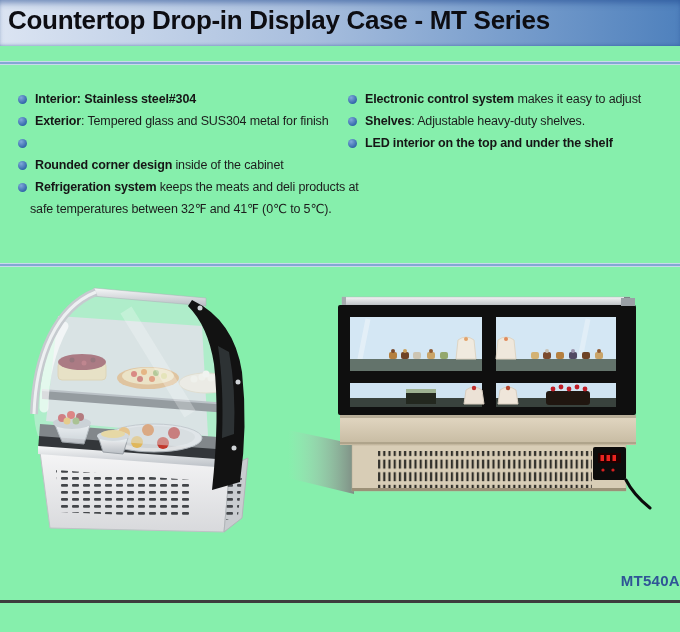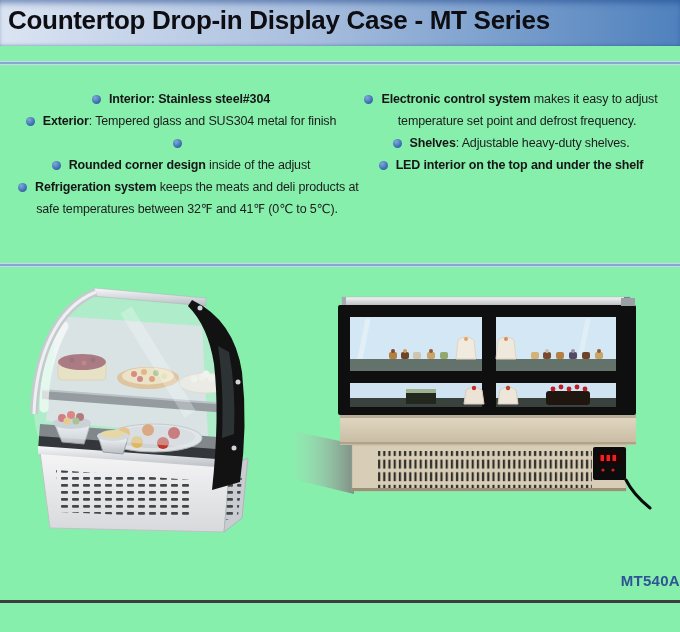--- a/index.html
+++ b/index.html
@@ -10,21 +10,21 @@
   #hdr{position:absolute;left:0;top:0;width:680px;height:46px;
        background:linear-gradient(to right,#dbe4f2 0%,#a9bfde 45%,#4f81bd 100%);
        box-shadow:inset 0 6px 6px -3px rgba(30,70,140,.55), inset 0 -2px 3px -1px rgba(30,70,140,.35);}
   #hdr .ttl{position:absolute;left:8px;top:5px;font-size:26px;font-weight:700;color:#0d0d12;letter-spacing:-.3px;}
 
   .rule-blue{position:absolute;left:0;width:680px;height:2px;background:#84a7d4;box-shadow:0 1px 0 #c9d8ec,0 -1px 0 #c9d8ec;}
   #rule1{top:62px;} #rule2{top:264px;}
   #rule-dark{position:absolute;left:0;top:600px;width:680px;height:3px;background:#3d3d3d;}
 
   
-  .col{position:absolute;top:88px;font-size:12.5px;letter-spacing:-.15px;line-height:22px;white-space:nowrap;text-align:center;}
+  .col{position:absolute;top:88px;font-size:12.5px;letter-spacing:-.15px;line-height:22px;white-space:nowrap;}
   #colL{left:18px;width:326px;}
   #colR{left:348px;width:326px;}
   .feat{height:22px;}
   .dot{display:inline-block;width:9px;height:9px;border-radius:50%;
        background:radial-gradient(circle at 35% 30%,#7fa8d9,#2f64a8 75%);
        margin-right:8px;vertical-align:-1px;}
   .b{font-weight:700;color:#161616;}
   .cont{padding-left:12px;}
 
   
@@ -44,28 +44,27 @@
   <div id="hdr">
     <div class="ttl">Countertop Drop-in Display Case - MT Series</div>
   </div>
 
   <div id="rule1" class="rule-blue"></div>
 
   <div id="colL" class="col">
     <div class="feat"><span class="dot"></span><span class="b">Interior: Stainless steel#304</span><span></span></div>
     <div class="feat"><span class="dot"></span><span class="b">Exterior</span><span>:  Tempered glass and SUS304 metal for finish</span></div>
     <div class="feat"><span class="dot"></span><span></span></div>
-    <div class="feat"><span class="dot"></span><span class="b">Rounded corner design</span><span> inside of the adjust</span></div>
+    <div class="feat"><span class="dot"></span><span class="b">Rounded corner design</span><span> inside of the cabinet</span></div>
     <div class="feat"><span class="dot"></span><span class="b">Refrigeration system</span><span> keeps the meats and deli products at</span></div>
     <div class="feat cont"><span>safe temperatures between 32℉ and 41℉ (0℃ to 5℃).</span></div>
   </div>
 
   <div id="colR" class="col">
     <div class="feat"><span class="dot"></span><span class="b">Electronic control system</span><span> makes it easy to adjust</span></div>
-    <div class="feat cont"><span>temperature set point and defrost frequency.</span></div>
     <div class="feat"><span class="dot"></span><span class="b">Shelves</span><span>: Adjustable heavy-duty shelves.</span></div>
     <div class="feat"><span class="dot"></span><span class="b">LED interior on the top and under the shelf</span><span></span></div>
   </div>
 
   <div id="rule2" class="rule-blue"></div>
 
   <figure id="figL">
     <svg viewBox="0 0 264 250">
       <defs>
         <linearGradient id="silv" x1="0" y1="0" x2="0" y2="1">

